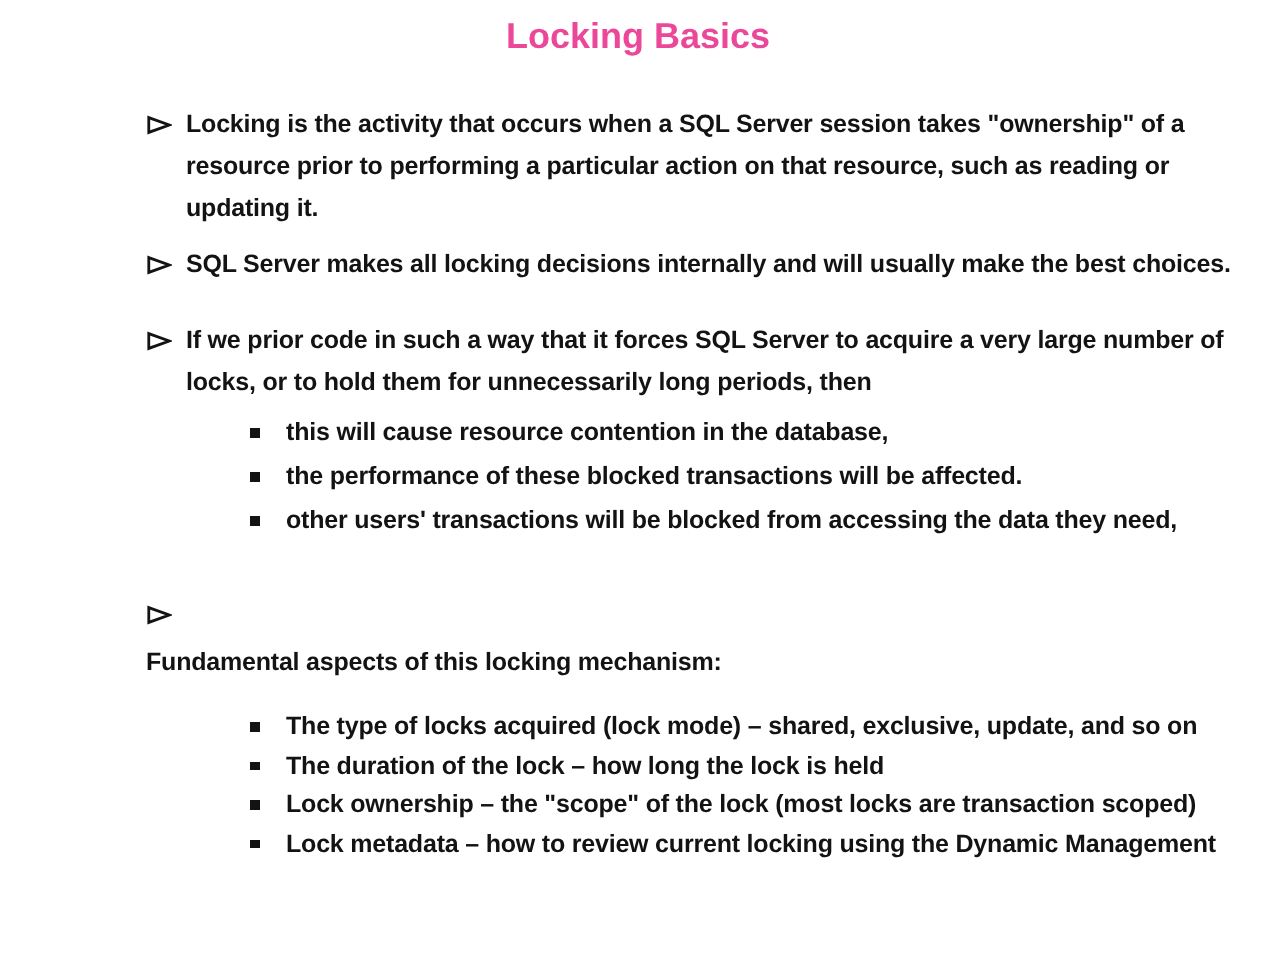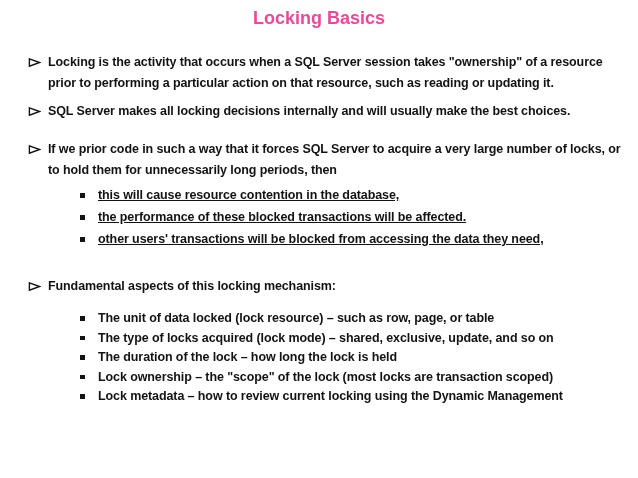--- a/index.html
+++ b/index.html
@@ -20,20 +20,21 @@
   .title {
     margin: 0;
     padding-top: 7px;
     text-align: center;
     font-size: 18px;
     line-height: 23px;
     color: #ec4899;
   }
   .content {
     padding: 0 8px 0 28px;
+    margin-left: 45px;
   }
   .row {
     display: flex;
     align-items: flex-start;
   }
   
   .l1 .marker1 {
     flex: 0 0 20px;
     padding-top: 4px;
     line-height: 0;
@@ -57,32 +58,32 @@
     width: 4.5px;
     height: 4.5px;
     background: #131313;
   }
   .l2 p {
     margin: 0;
     flex: 1;
     font-size: 12.5px;
     letter-spacing: -0.1px;
   }
-  .subgroup1 .l2 p { line-height: 21px; text-decoration: underline; }
+  .subgroup1 .l2 p { line-height: 21px; }
   .subgroup1 .l2 .sq { margin-top: 8px; }
   .subgroup1 .l2 { margin-bottom: 1px; }
   .subgroup2 .l2 p { line-height: 19.5px; }
   .subgroup2 .l2 .sq { margin-top: 7px; }
 
   
   #b1 { margin-top: 22px; }
   #b2 { margin-top: 7px; }
   #b3 { margin-top: 17px; }
   .subgroup1 { margin-top: 4px; }
-  #b4 { margin-top: 26px; }
+  #b4 { margin-top: 26px; flex-direction: column; }
   .subgroup2 { margin-top: 12px; }
 
   .arrow-svg { display: inline-block; }
 </style>
 </head>
 <body>
 
 <div class="slide">
   <h1 class="title">Locking Basics</h1>
 
@@ -143,26 +144,20 @@
         </svg>
       </span>
       <p>Fundamental aspects of this locking mechanism:</p>
     </div>
 
     <div class="subgroup2">
       <div class="row l2">
         <span class="marker2">
             <span class="sq"></span>
           </span>
-        <p>The unit of data locked (lock resource) – such as row, page, or table</p>
-      </div>
-      <div class="row l2">
-        <span class="marker2">
-            <span class="sq"></span>
-          </span>
         <p>The type of locks acquired (lock mode) – shared, exclusive, update, and so on</p>
       </div>
       <div class="row l2">
         <span class="marker2">
             <span class="sq"></span>
           </span>
         <p>The duration of the lock – how long the lock is held</p>
       </div>
       <div class="row l2">
         <span class="marker2">

